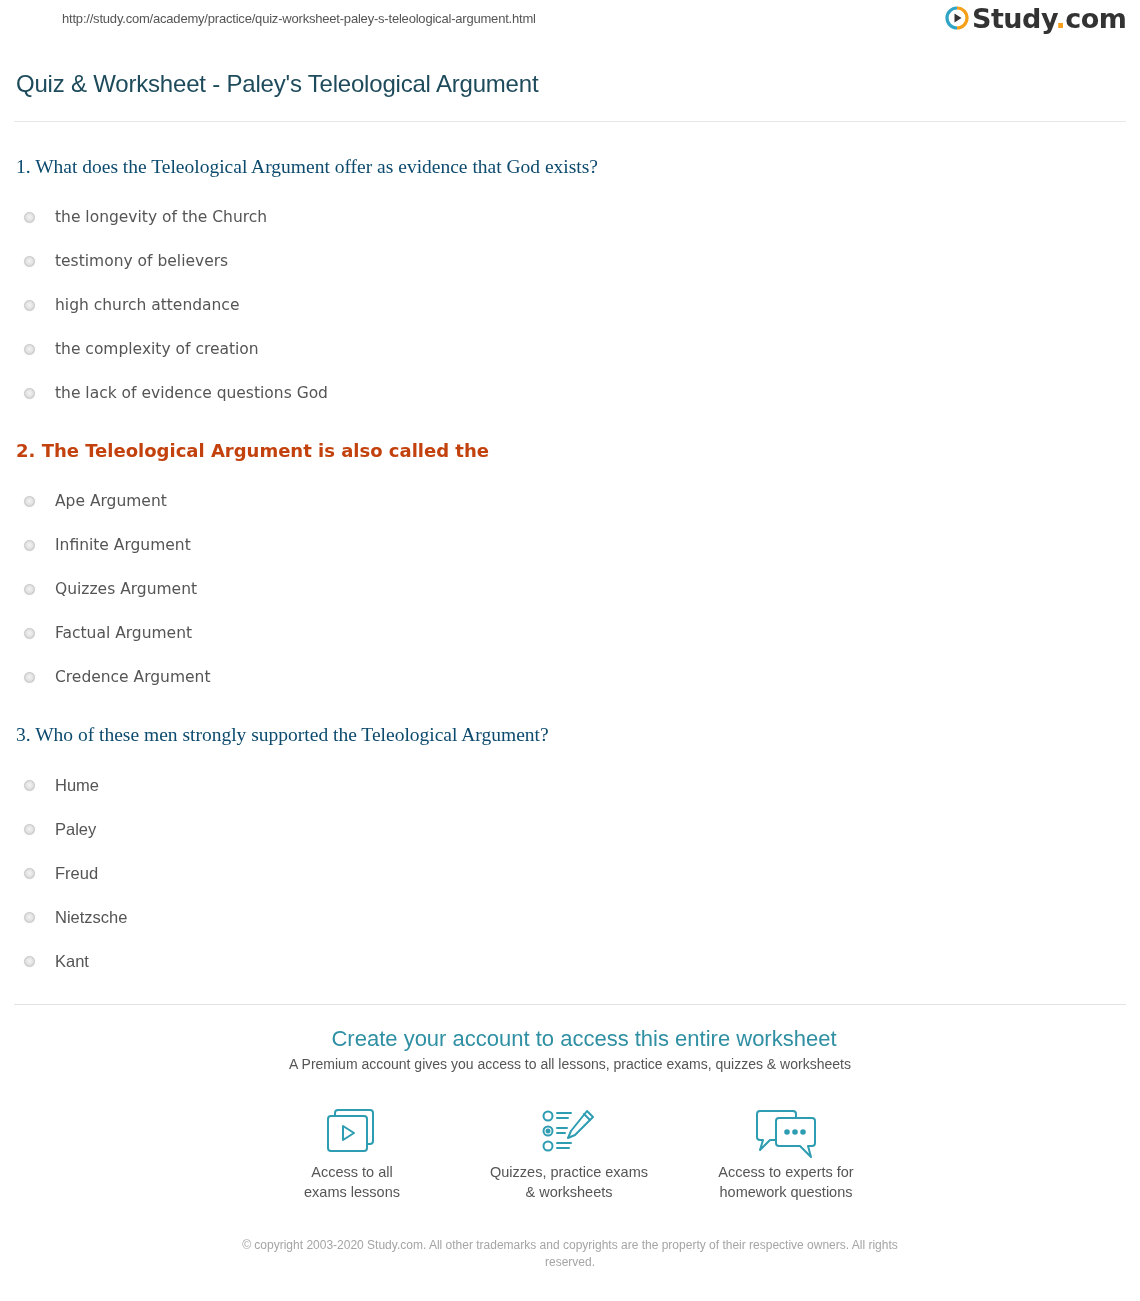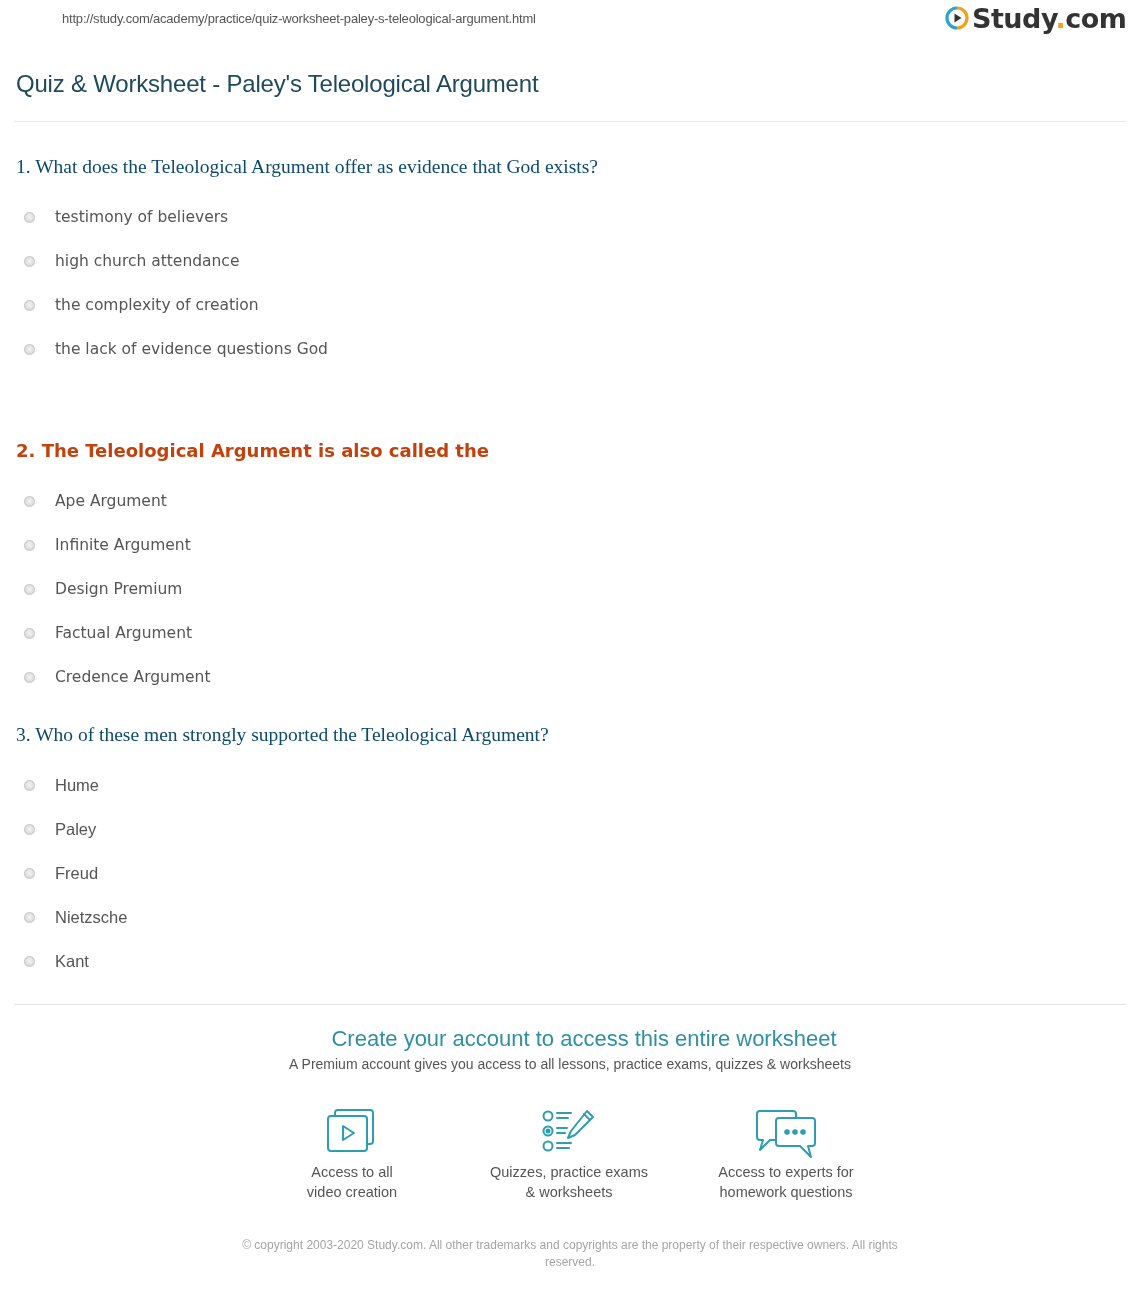--- a/index.html
+++ b/index.html
@@ -52,20 +52,24 @@
 </div>
 
 <h1 class="page-title">Quiz &amp; Worksheet - Paley's Teleological Argument</h1>
 <div class="title-rule"></div>
 
 <div class="question" style="top:153px;">
   <div class="q-text">1. What does the Teleological Argument offer as evidence that God exists?</div>
   <ul class="options">
     <li class="option">
         <span class="radio"></span>
+        <span class="opt-label">the longevity of the Church</span>
+      </li>
+    <li class="option">
+        <span class="radio"></span>
         <span class="opt-label">testimony of believers</span>
       </li>
     <li class="option">
         <span class="radio"></span>
         <span class="opt-label">high church attendance</span>
       </li>
     <li class="option">
         <span class="radio"></span>
         <span class="opt-label">the complexity of creation</span>
       </li>
@@ -82,21 +86,21 @@
     <li class="option">
         <span class="radio"></span>
         <span class="opt-label">Ape Argument</span>
       </li>
     <li class="option">
         <span class="radio"></span>
         <span class="opt-label">Infinite Argument</span>
       </li>
     <li class="option">
         <span class="radio"></span>
-        <span class="opt-label">Design Premium</span>
+        <span class="opt-label">Quizzes Argument</span>
       </li>
     <li class="option">
         <span class="radio"></span>
         <span class="opt-label">Factual Argument</span>
       </li>
     <li class="option">
         <span class="radio"></span>
         <span class="opt-label">Credence Argument</span>
       </li>
   </ul>
@@ -137,21 +141,21 @@
 
 <div class="features">
   <div class="feature" style="left:252px;">
     <svg width="52" height="46" viewBox="0 0 52 46" fill="none" stroke="#2f9db1" stroke-width="2" stroke-linejoin="round">
       <path d="M9 8 V5 a3 3 0 0 1 3 -3 H44 a3 3 0 0 1 3 3 V33 a3 3 0 0 1 -3 3 H41"></path>
       <rect x="2" y="8" width="39" height="35" rx="3"></rect>
       <polygon points="17,18 17,32 28,25"></polygon>
     </svg>
     <div class="feature-label">
         <div>Access to all</div>
-        <div>video creation</div>
+        <div>exams lessons</div>
       </div>
   </div>
   <div class="feature" style="left:469px;">
     <svg width="56" height="46" viewBox="0 0 56 46" fill="none" stroke="#2f9db1" stroke-width="2" stroke-linecap="round" stroke-linejoin="round">
       <circle cx="7" cy="8" r="4.5"></circle>
       <circle cx="7" cy="23" r="4.5"></circle>
       <circle cx="7" cy="23" r="1.5" fill="#2f9db1"></circle>
       <circle cx="7" cy="38" r="4.5"></circle>
       <line x1="16" y1="5" x2="30" y2="5"></line>
       <line x1="16" y1="10" x2="27" y2="10"></line>

